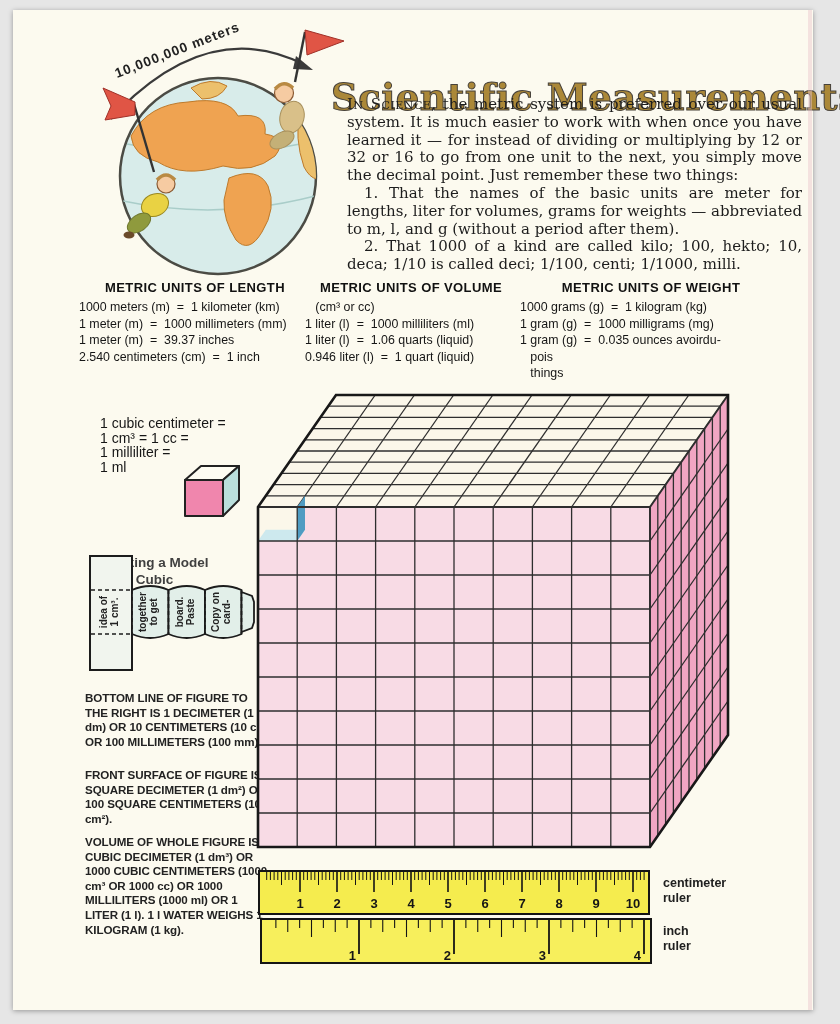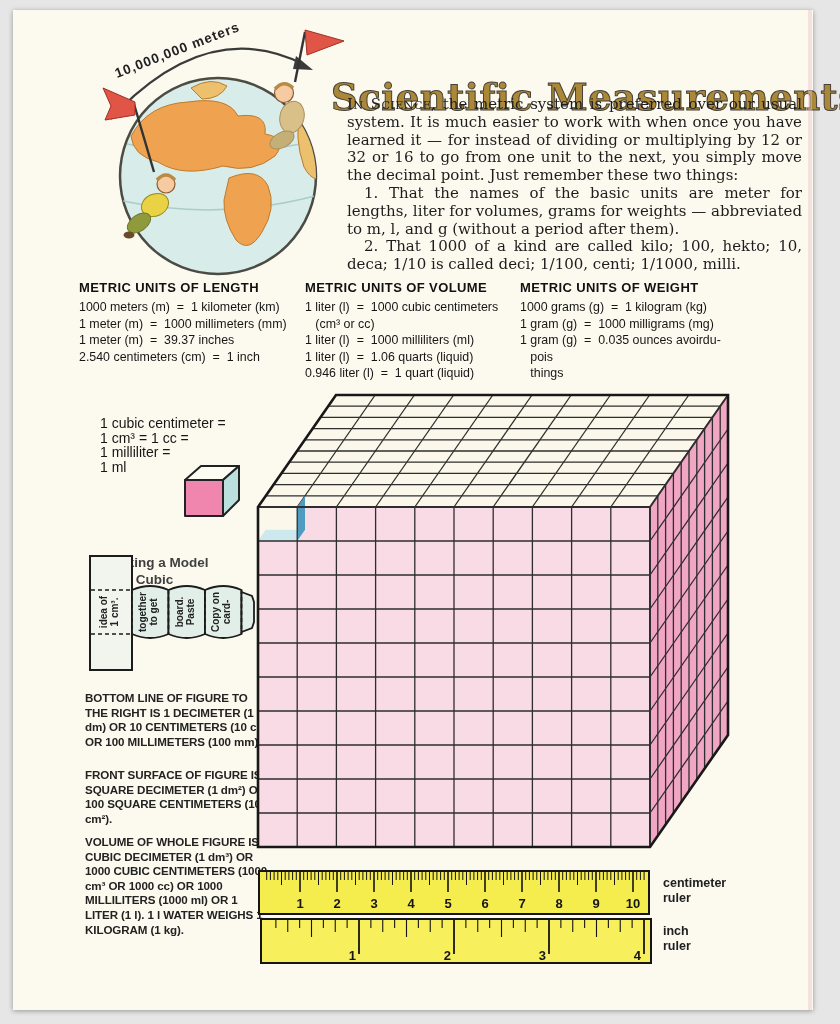--- a/index.html
+++ b/index.html
@@ -14,21 +14,21 @@
          font-family:"DejaVu Serif",serif;font-size:37px;color:#ab8838;
          -webkit-text-stroke:1px #46413a;letter-spacing:.5px;white-space:nowrap;}
   .intro{position:absolute;left:334px;top:86px;width:455px;font-family:"DejaVu Serif",serif;
          font-size:15px;line-height:17.8px;color:#1d1d1d;text-align:justify;}
   .intro p{margin:0;}
   .intro .item{text-indent:17px;}
   .sc{font-variant:small-caps;letter-spacing:.5px;}
 
   
   .unit-col{position:absolute;top:270px;}
-  .unit-header{font-weight:bold;font-size:13px;letter-spacing:.4px;text-align:left;
+  .unit-header{font-weight:bold;font-size:13px;letter-spacing:.4px;text-align:center;
                color:#111;margin-bottom:4px;white-space:nowrap;}
   .unit-line{font-size:12.4px;line-height:16.6px;color:#161616;white-space:pre;}
 
   
   .cc-note{position:absolute;left:87px;top:406px;font-size:14px;line-height:14.6px;
            color:#161616;white-space:pre-line;}
   .model-caption{position:absolute;left:95px;top:545px;width:178px;text-align:left;
                  font-size:13.5px;font-weight:bold;line-height:16.5px;color:#404040;white-space:pre-line;}
   .note-block{position:absolute;left:72px;width:188px;font-size:11.6px;font-weight:bold;
               line-height:14.6px;color:#222;letter-spacing:-.1px;}
@@ -93,21 +93,20 @@
 
     <div class="unit-col" style="left:66px;width:232px;">
       <div class="unit-header">METRIC UNITS OF LENGTH</div>
     <div class="unit-line">1000 meters (m)  =  1 kilometer (km)</div>
         <div class="unit-line">1 meter (m)  =  1000 millimeters (mm)</div>
         <div class="unit-line">1 meter (m)  =  39.37 inches</div>
         <div class="unit-line">2.540 centimeters (cm)  =  1 inch</div>
       </div>
     <div class="unit-col" style="left:292px;width:212px;">
       <div class="unit-header">METRIC UNITS OF VOLUME</div>
-    <div class="unit-line">1 liter (l)  =  1000 cubic centimeters</div>
         <div class="unit-line">   (cm³ or cc)</div>
         <div class="unit-line">1 liter (l)  =  1000 milliliters (ml)</div>
         <div class="unit-line">1 liter (l)  =  1.06 quarts (liquid)</div>
         <div class="unit-line">0.946 liter (l)  =  1 quart (liquid)</div>
       </div>
     <div class="unit-col" style="left:507px;width:262px;">
       <div class="unit-header">METRIC UNITS OF WEIGHT</div>
     <div class="unit-line">1000 grams (g)  =  1 kilogram (kg)</div>
         <div class="unit-line">1 gram (g)  =  1000 milligrams (mg)</div>
         <div class="unit-line">1 gram (g)  =  0.035 ounces avoirdu-</div>

